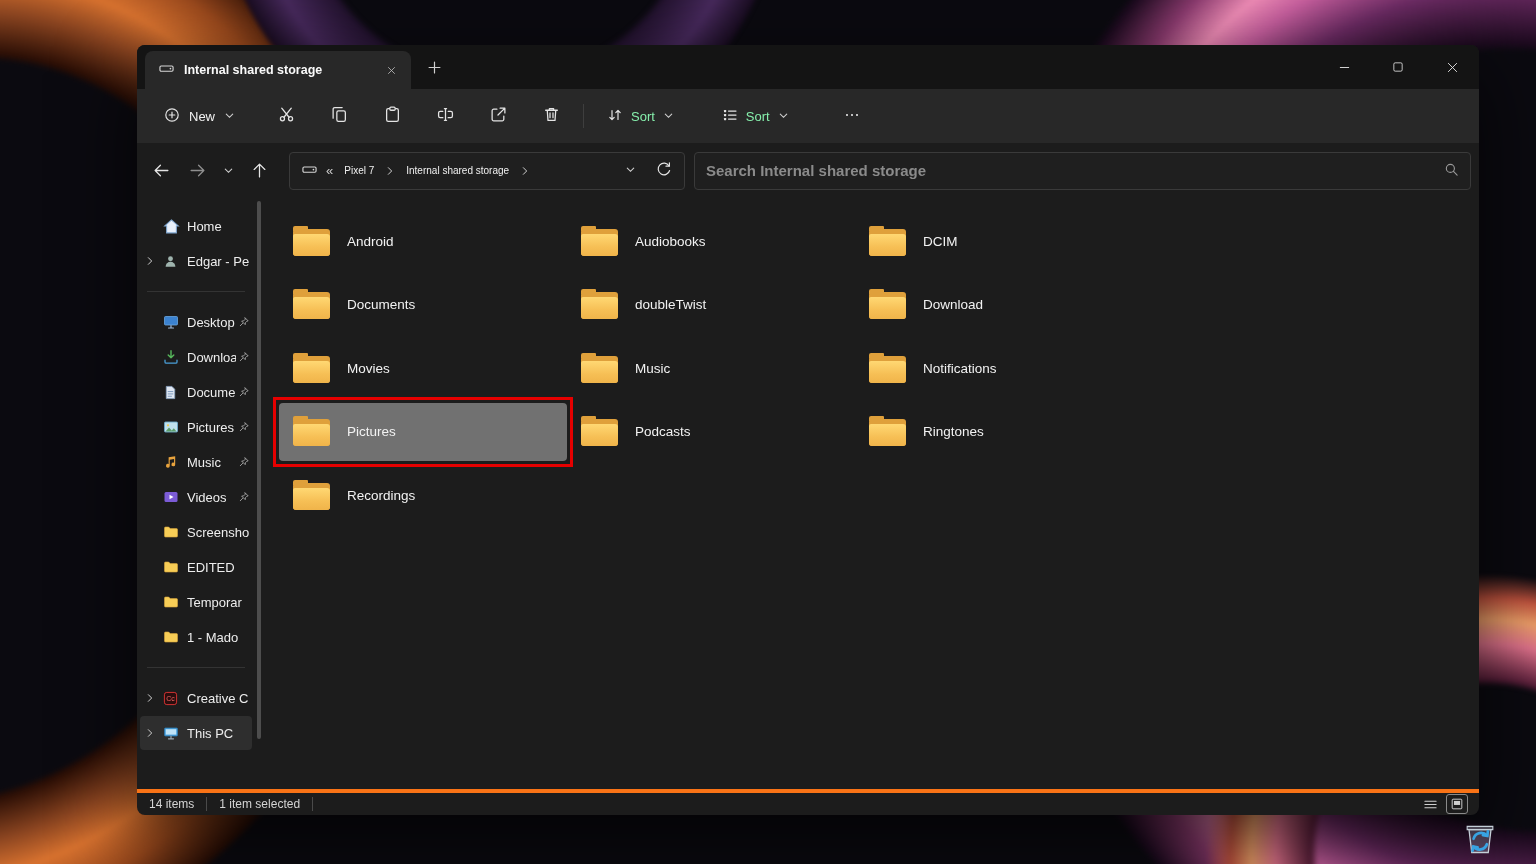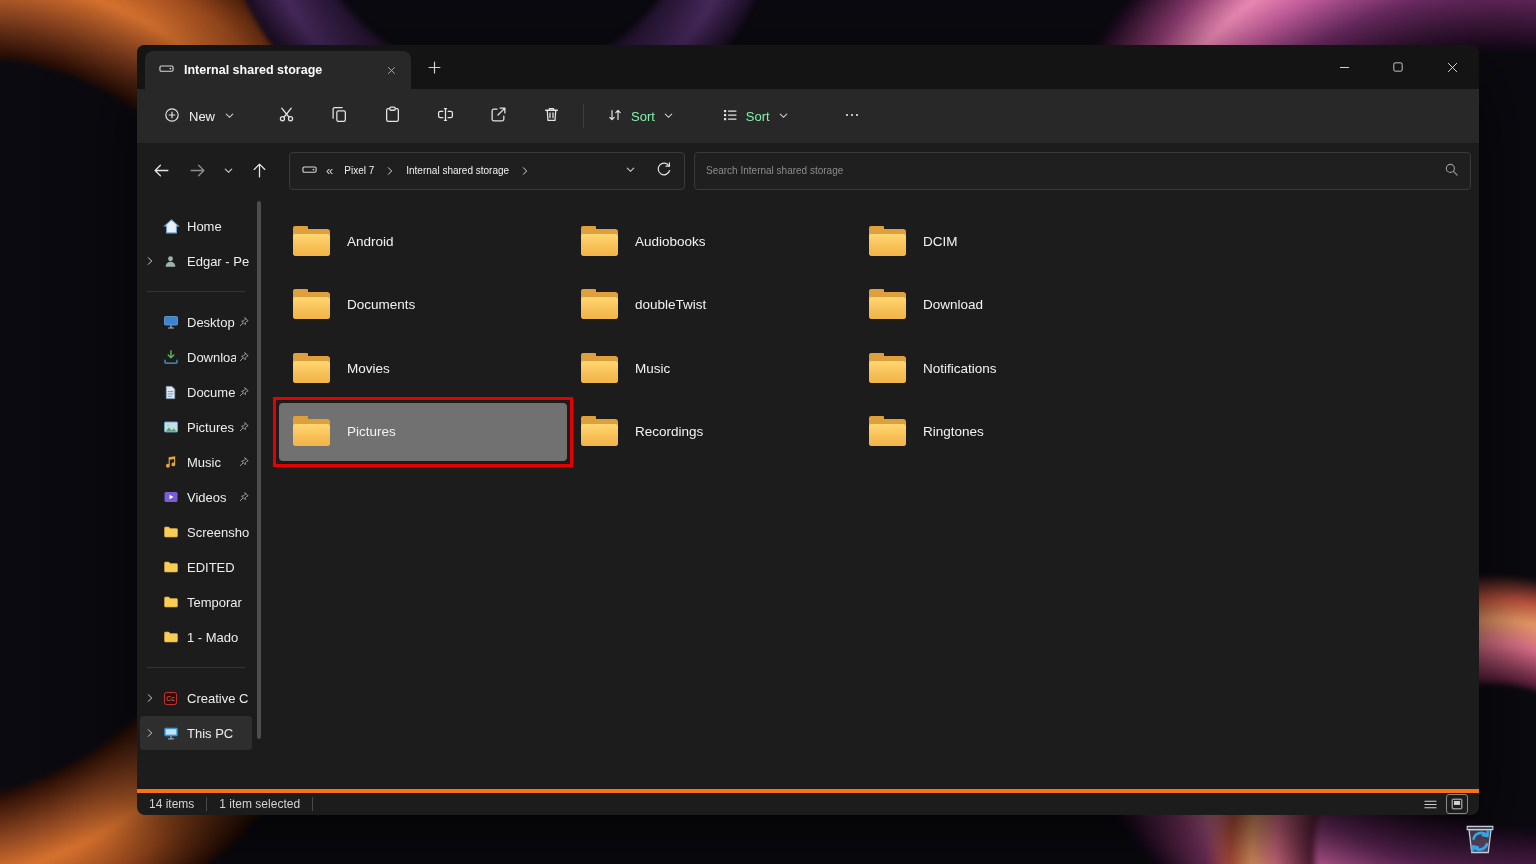--- a/index.html
+++ b/index.html
@@ -73,21 +73,21 @@
   }
   .crumb { font-size:10px; color:#f0f0f0; white-space:nowrap; padding:3px 2px; border-radius:3px; }
   .crumb-collapse { color:#cfcfcf; font-size:13px; }
   .crumb-sep { display:flex; align-items:center; }
   .addr-right { margin-left:auto; display:flex; align-items:center; gap:20px; padding-right:2px; }
   .search-box {
     height:38px; flex:1; margin-left:9px;
     background:#1f1f1f; border:1px solid #3a3a3a; border-radius:4px;
     display:flex; align-items:center; padding:0 11px; gap:8px;
   }
-  .search-box input { flex:1; background:transparent; border:none; outline:none; color:#e8e8e8; font-size:10px; font-family:inherit; }
+  .search-box input { flex:1; background:transparent; border:none; outline:none; color:#e8e8e8; font-size:15px; font-family:inherit;font-weight:bold; }
   .search-box input::placeholder { color:#8b8b8b; }
   
   .main { flex:1; min-height:0; display:flex; position:relative; }
   .sidebar { width:118px; flex:0 0 auto; padding-top:10px; }
   .sb-item { height:34px; margin:1px 3px; display:flex; align-items:center; gap:5px; padding:0 2px 0 5px; border-radius:4px; }
   .sb-item.sel { background:#2e2e2e; }
   .sb-chev { width:13px; flex:0 0 auto; display:flex; align-items:center; }
   .sb-ico { width:19px; flex:0 0 auto; display:flex; align-items:center; }
   .sb-label { flex:1; min-width:0; overflow:hidden; white-space:nowrap; font-size:13px; color:#ededed; }
   .sb-pin { flex:0 0 auto; display:flex; align-items:center; margin-left:-3px; }
@@ -563,28 +563,35 @@
               <span class="f-front"></span>
             </span>
             <span class="tile-label">Pictures</span>
             <span class="annotation-box" style="border-color: rgb(230, 0, 0);"></span>
           </div>
           <div class="tile">
             <span class="big-folder">
               <span class="f-back"></span>
               <span class="f-front"></span>
             </span>
+            <span class="tile-label">Podcasts</span>
+          </div>
+          <div class="tile">
+            <span class="big-folder">
+              <span class="f-back"></span>
+              <span class="f-front"></span>
+            </span>
+            <span class="tile-label">Ringtones</span>
+          </div>
+          <div class="tile">
+            <span class="big-folder">
+              <span class="f-back"></span>
+              <span class="f-front"></span>
+            </span>
             <span class="tile-label">Recordings</span>
-          </div>
-          <div class="tile">
-            <span class="big-folder">
-              <span class="f-back"></span>
-              <span class="f-front"></span>
-            </span>
-            <span class="tile-label">Ringtones</span>
           </div>
         </div>
     </div>
   </div>
 
   <div class="statusbar">
     <span>14 items</span>
     <span class="st-sep"></span>
     <span>1 item selected</span>
     <span class="st-sep"></span>

